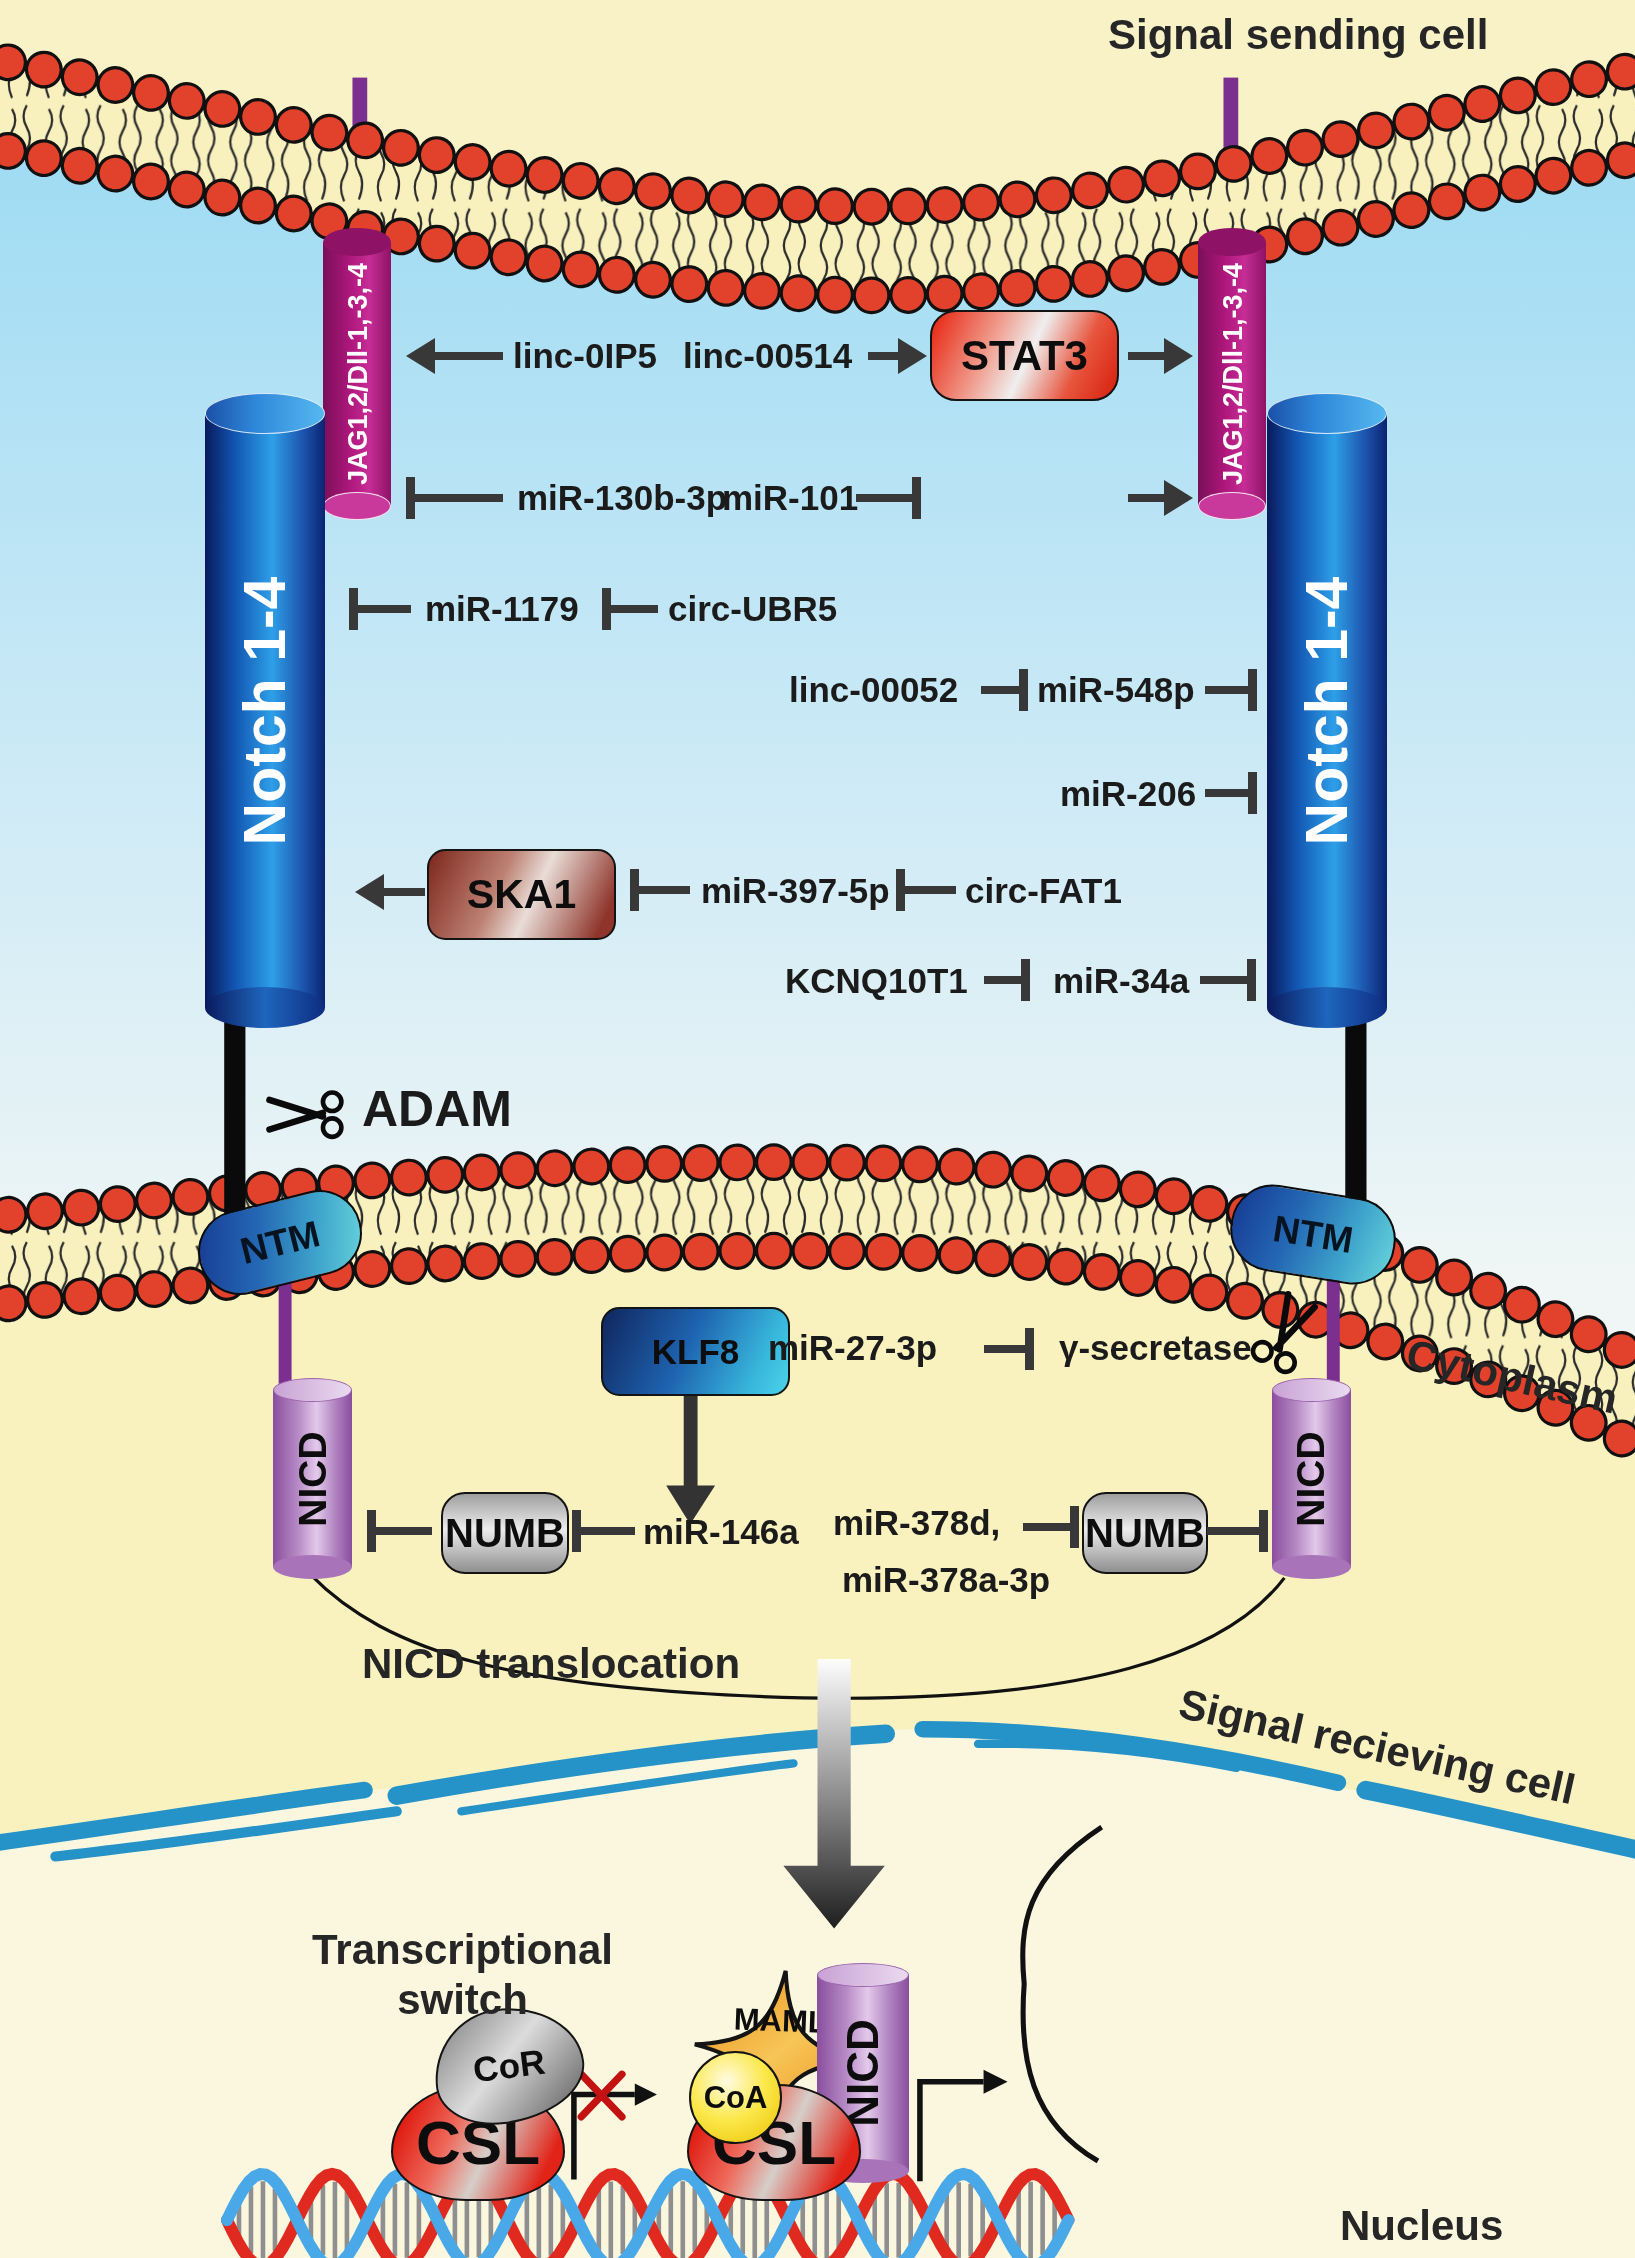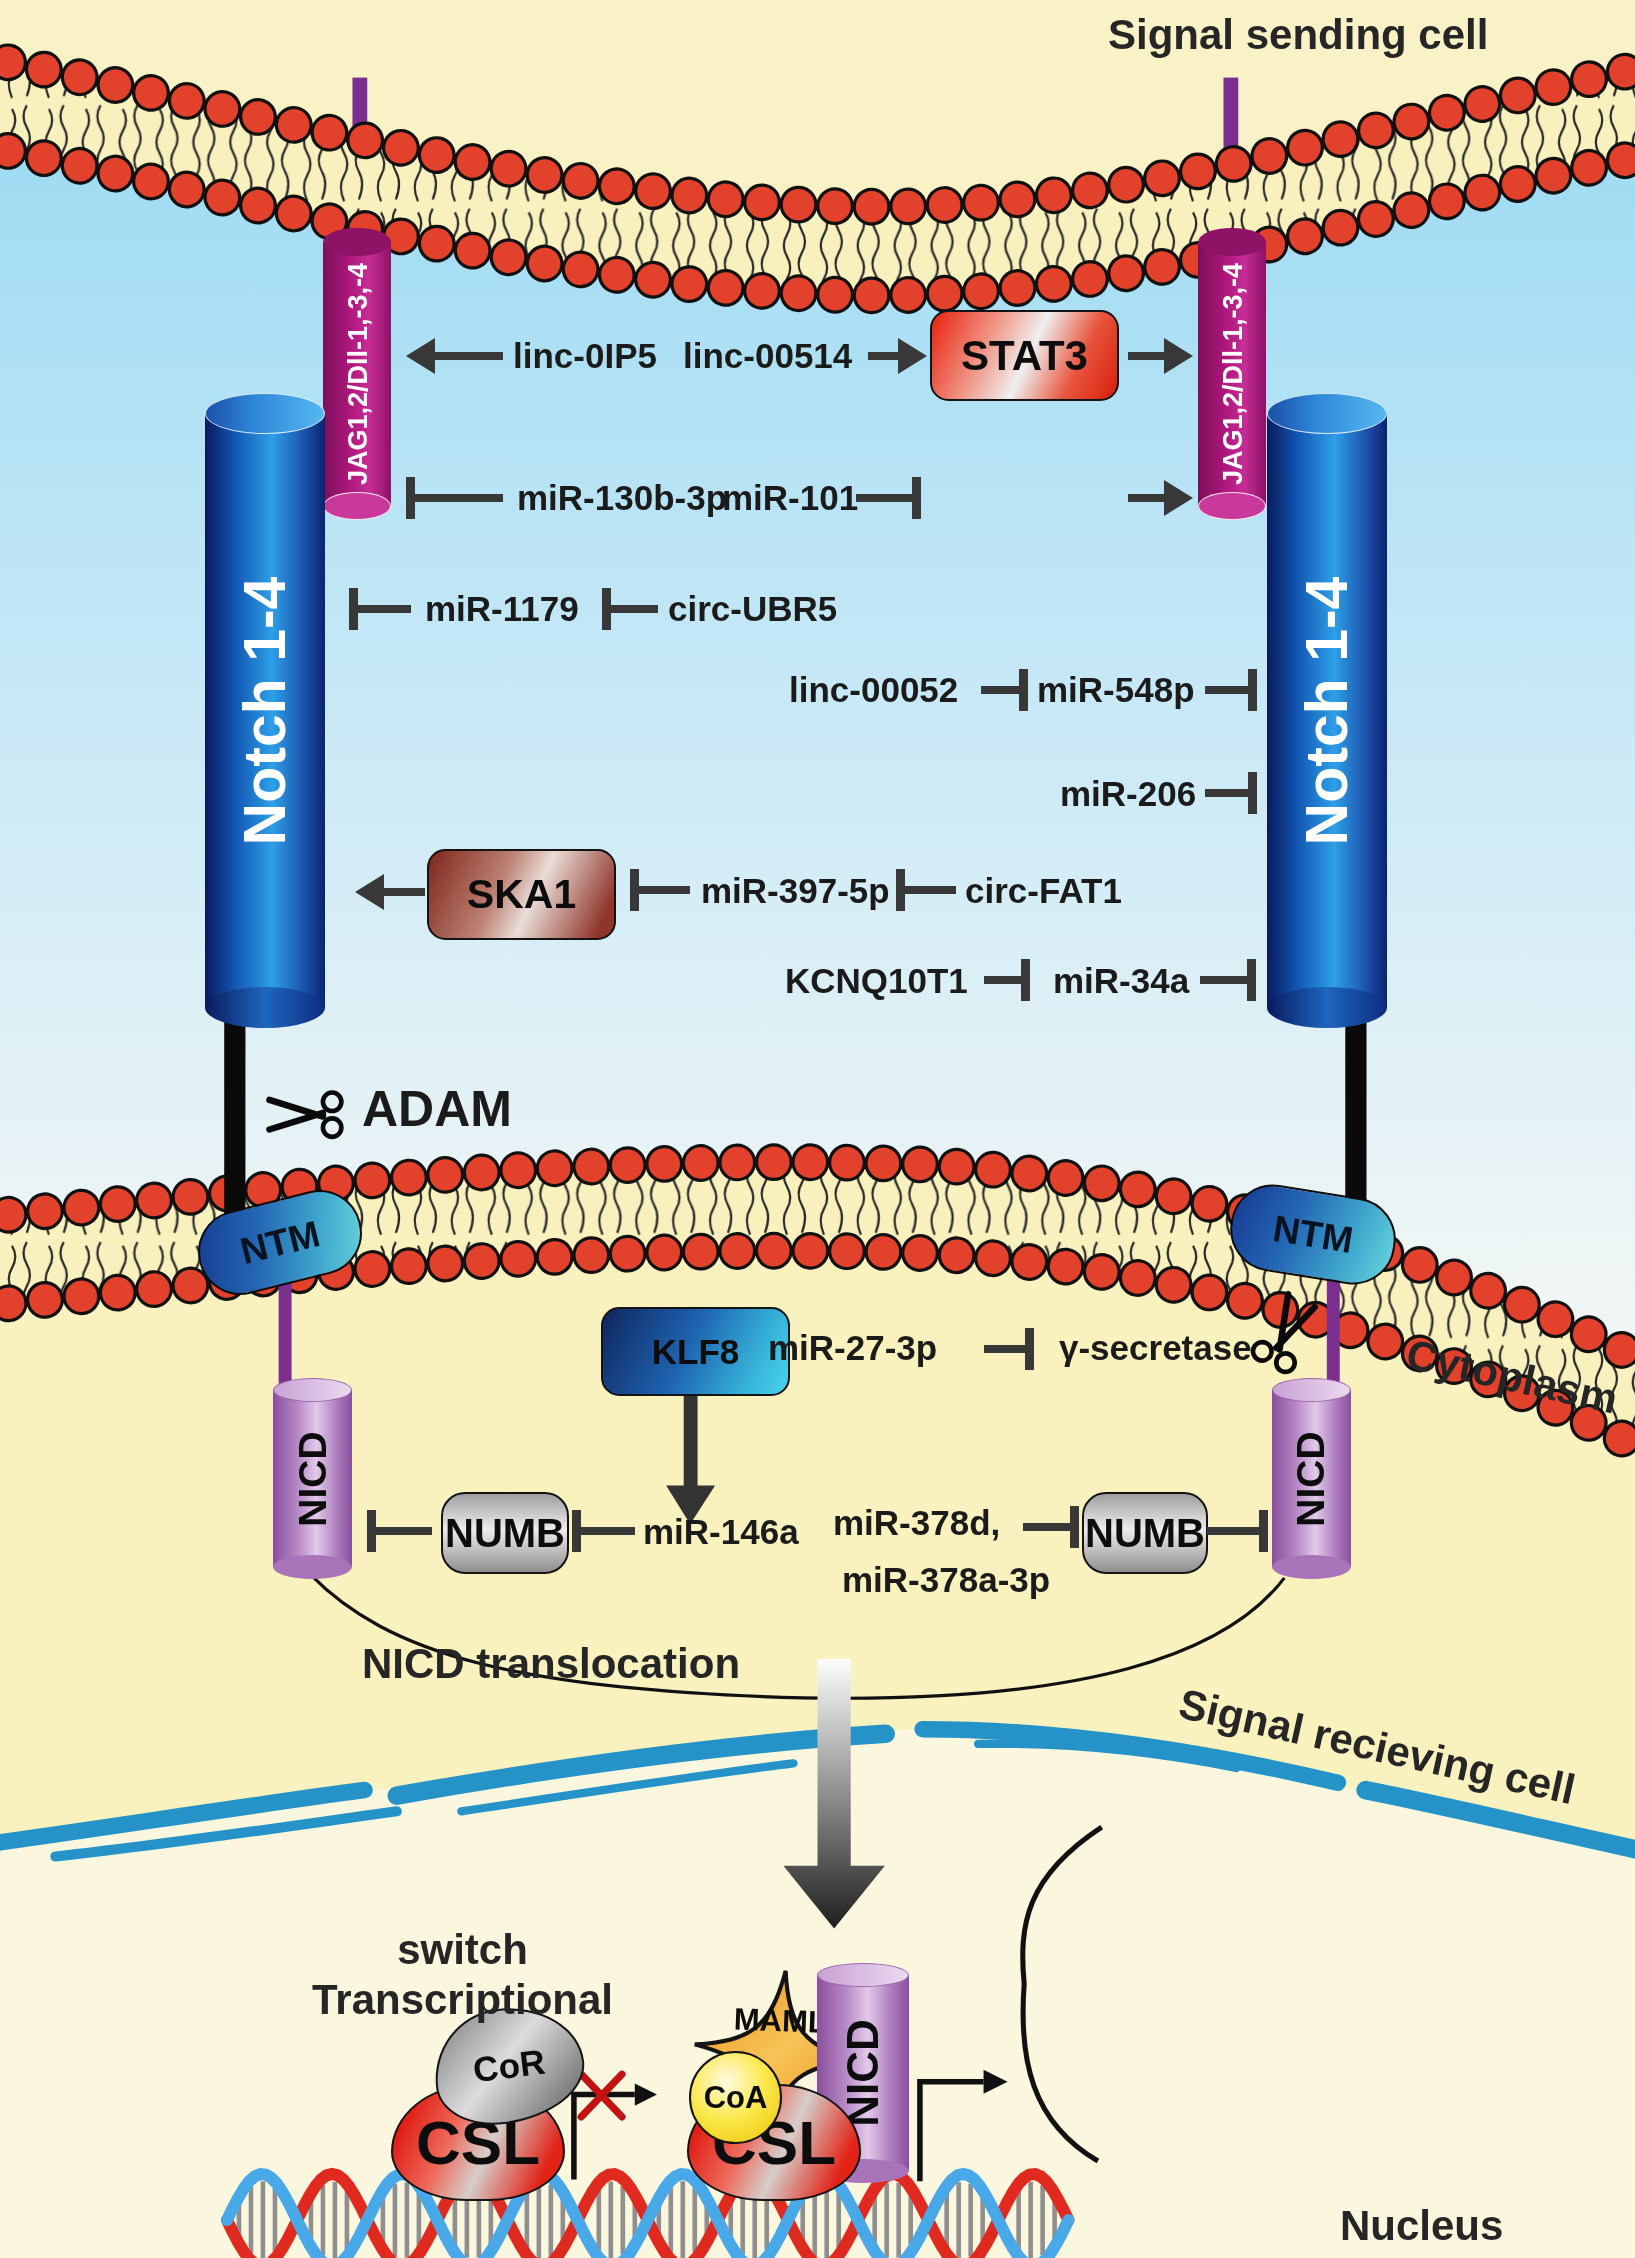--- a/index.html
+++ b/index.html
@@ -188,21 +188,21 @@
 <div class="vlbl" style="left:1327px;top:711px;font-size:59px;color:#ffffff;">Notch 1-4</div>
 <div class="vlbl" style="left:358px;top:374px;font-size:27px;color:#ffffff;">JAG1,2/Dll-1,-3,-4</div>
 <div class="vlbl" style="left:1233px;top:374px;font-size:27px;color:#ffffff;">JAG1,2/Dll-1,-3,-4</div>
 <div class="vlbl" style="left:313px;top:1479px;font-size:39px;color:#0d0d0d;">NICD</div>
 <div class="vlbl" style="left:1311px;top:1479px;font-size:39px;color:#0d0d0d;">NICD</div>
 <div class="vlbl" style="left:863px;top:2073px;font-size:44px;color:#0d0d0d;z-index:32;">NICD</div>
 
 <div class="ntm" style="left:197px;top:1200px;width:162px;height:81px;transform:rotate(-14deg);">NTM</div>
 <div class="ntm" style="left:1230px;top:1191px;width:162px;height:83px;transform:rotate(9deg);">NTM</div>
 
-<div class="bx stat3" style="left:930px;top:310px;width:185px;height:87px;">STAT3</div>
+<div class="bx stat3" style="left:930px;top:310px;width:185px;height:87px;border-radius:26px;">STAT3</div>
 <div class="bx ska1" style="left:427px;top:849px;width:185px;height:87px;">SKA1</div>
 <div class="bx klf8" style="left:601px;top:1307px;width:185px;height:85px;">KLF8</div>
 <div class="bx numb" style="left:441px;top:1492px;width:124px;height:78px;">NUMB</div>
 <div class="bx numb" style="left:1082px;top:1492px;width:122px;height:78px;">NUMB</div>
 
 <div class="star" style="left:694px;top:1970px;width:166px;height:166px;transform:rotate(6deg);">
   <svg width="166" height="166" viewBox="0 0 100 100">
     <defs>
           <linearGradient id="starg" x1="0" y1="0" x2="1" y2="1">
       <stop offset="0" stop-color="#E8890F"></stop>
@@ -261,19 +261,19 @@
 <div class="lbl" style="left:1059px;top:1348px;">γ-secretase</div>
 <div class="lbl" style="left:643px;top:1532px;">miR-146a</div>
 <div class="lbl" style="left:833px;top:1523px;">miR-378d,</div>
 <div class="lbl" style="left:842px;top:1580px;">miR-378a-3p</div>
 <div class="lbl big" style="left:362px;top:1664px;">NICD translocation</div>
 <div class="lbl big tilt" style="left:1512px;top:1377px;">Cytoplasm</div>
 <div class="lbl big tilt" style="left:1377px;top:1747px;">Signal recieving cell</div>
 <div class="lbl big" style="left:1340px;top:2226px;">Nucleus</div>
 
 <div style="position:absolute;left:292px;top:1925px;width:341px;text-align:center;font-weight:bold;font-size:42px;color:#262626;line-height:50px;z-index:40;">
+  <div>Transcriptional</div>
   <div>switch</div>
-  <div>Transcriptional</div>
 </div>
 
 
 </div>
 
 
 </body></html>

